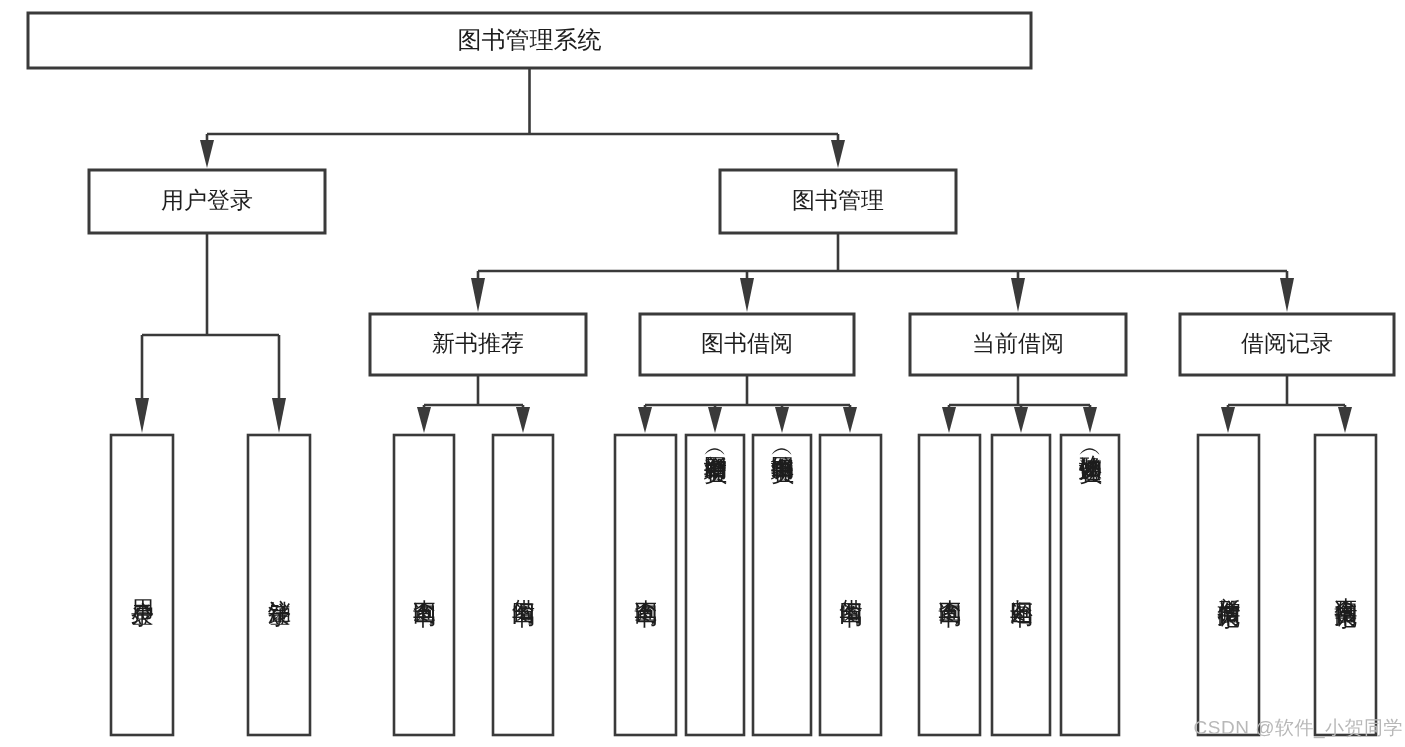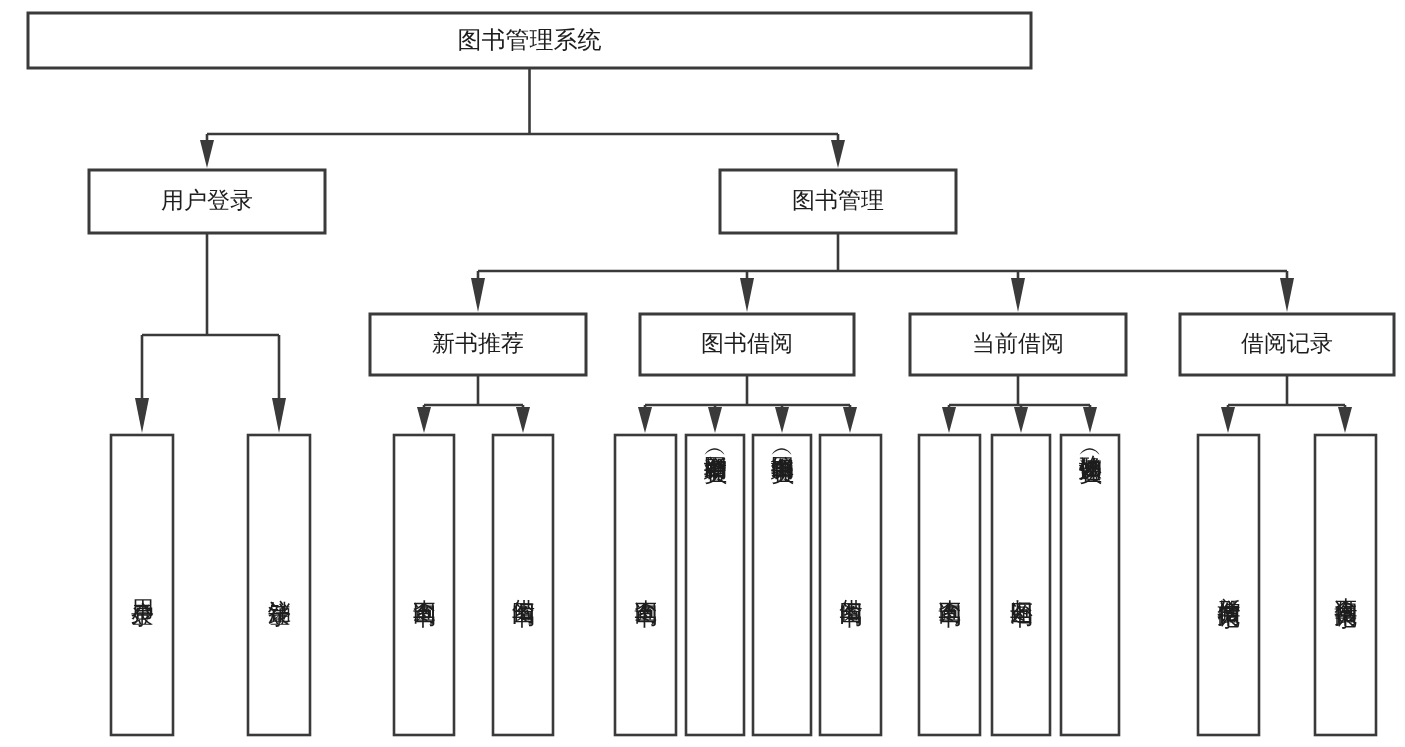--- a/index.html
+++ b/index.html
@@ -252,14 +252,15 @@
   <div class="leaf-label-wrap" style="left:1053px; top:437px; width:58px; height:296px; align-items:flex-start;">
     <span class="leaf-label" style="letter-spacing:1px;">确认归还（管理员）</span>
   </div>
   <div class="leaf-label-wrap" style="left:1190px; top:435px; width:61px; height:300px;">
     <span class="leaf-label">新增借阅记录</span>
   </div>
   <div class="leaf-label-wrap" style="left:1307px; top:435px; width:61px; height:300px;">
     <span class="leaf-label">查询借阅记录</span>
   </div>
 
+  <div class="watermark">CSDN @软件_小贺同学</div>
 
 </div>
 
 </body></html>

